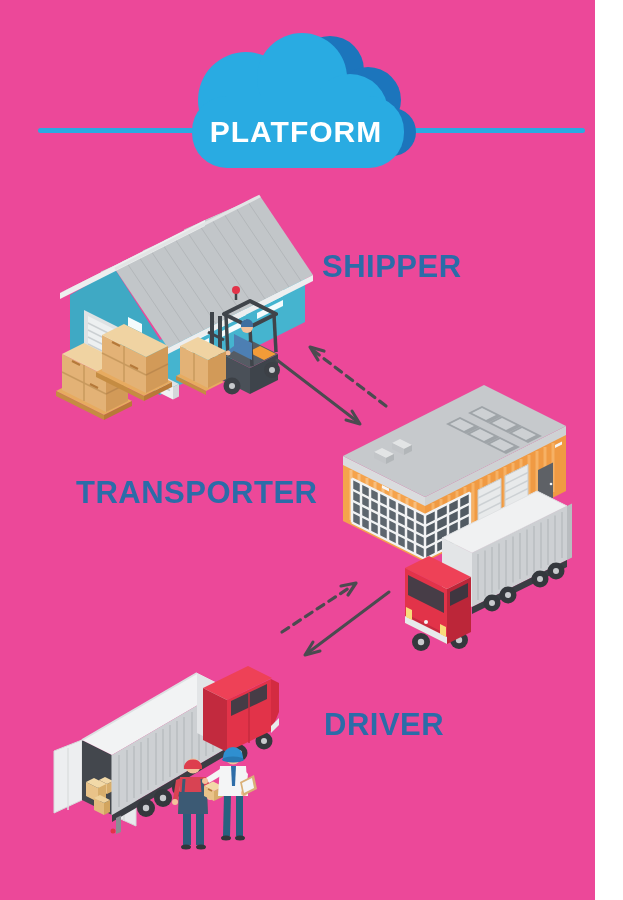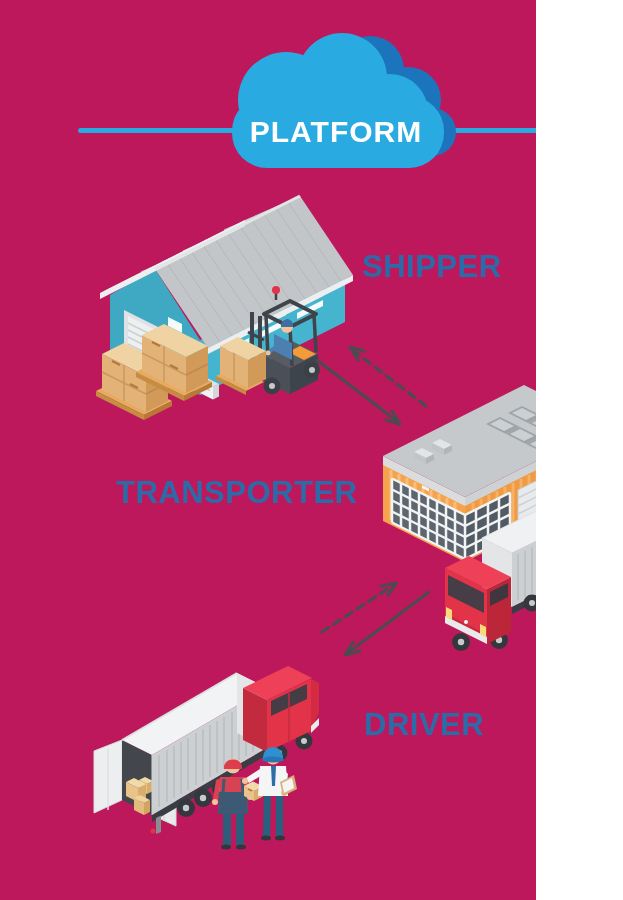--- a/index.html
+++ b/index.html
@@ -1,20 +1,19 @@
 <!DOCTYPE html>
 <html><head>
 <meta charset="utf-8">
 <style>
   html,body { margin:0; padding:0; background:#ffffff; }
   .diagram-canvas {
-    width:496px; height:900px; background:#be185d;
+    width:595px; height:900px; background:#ec4899;
     position:relative; overflow:hidden;
     font-family:"Liberation Sans", sans-serif;
-    padding-left:40px;
   }
   svg { display:block; }
   .entity-label {
     font-family:"Liberation Sans", sans-serif;
     font-weight:bold; font-size:31px; fill:#2B6CA8; letter-spacing:0.5px;
   }
   .cloud-label {
     font-family:"Liberation Sans", sans-serif;
     font-weight:bold; font-size:30px; fill:#ffffff; letter-spacing:1px;
   }

